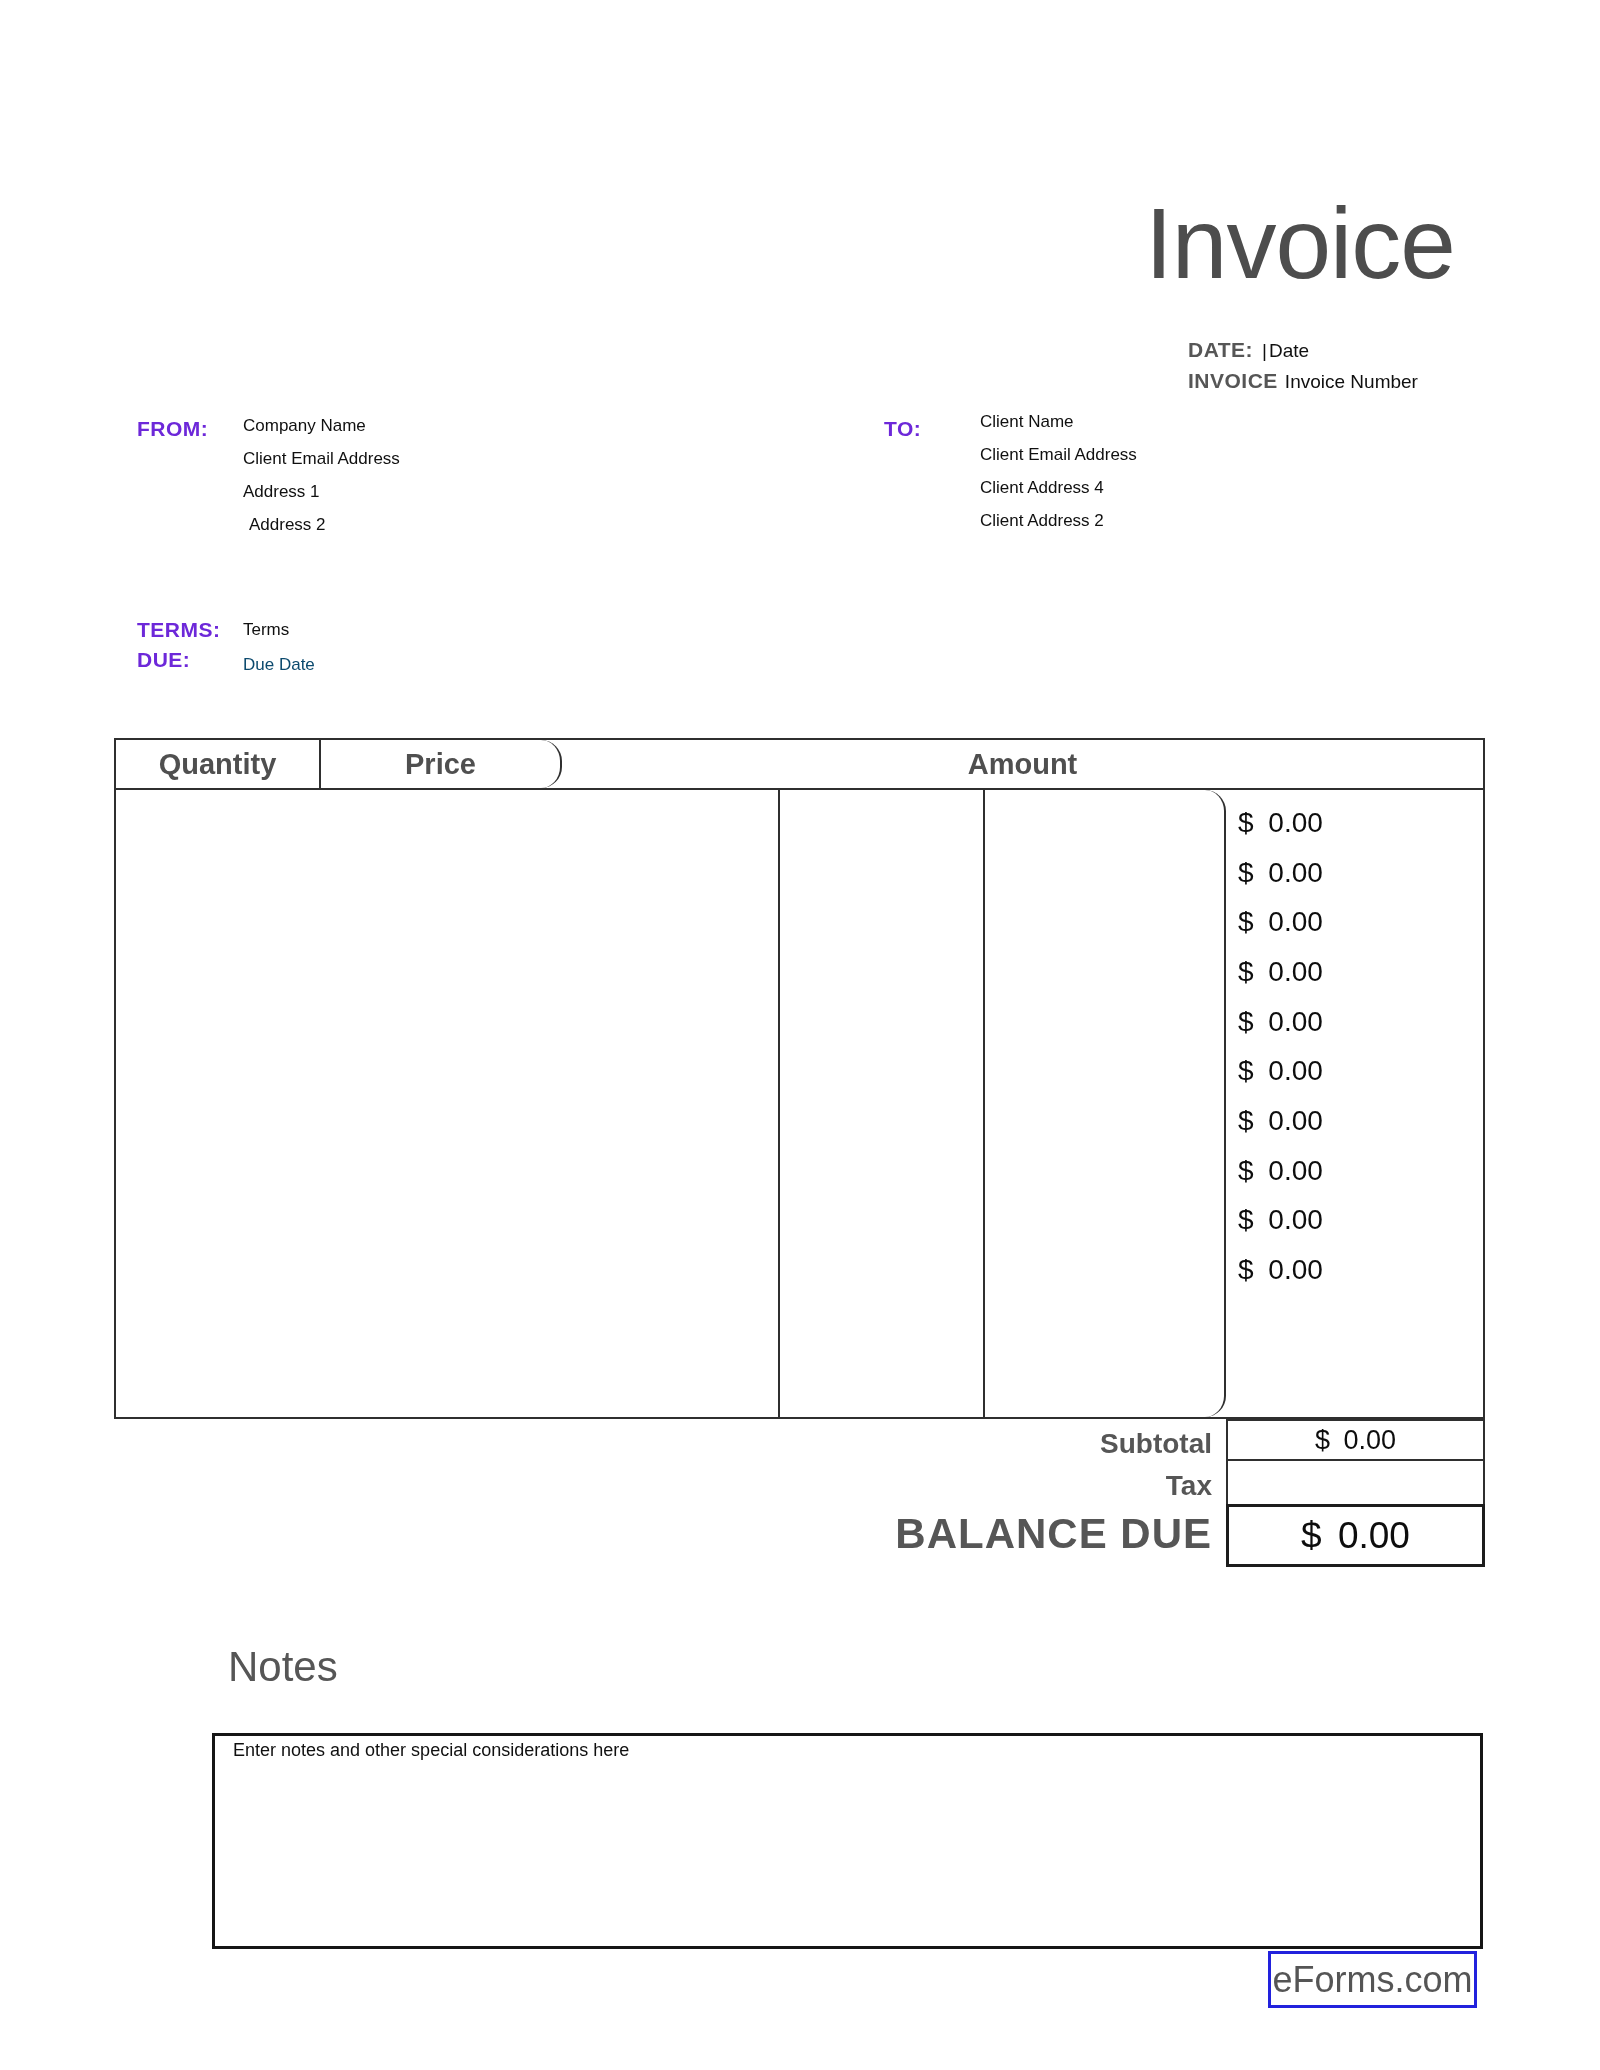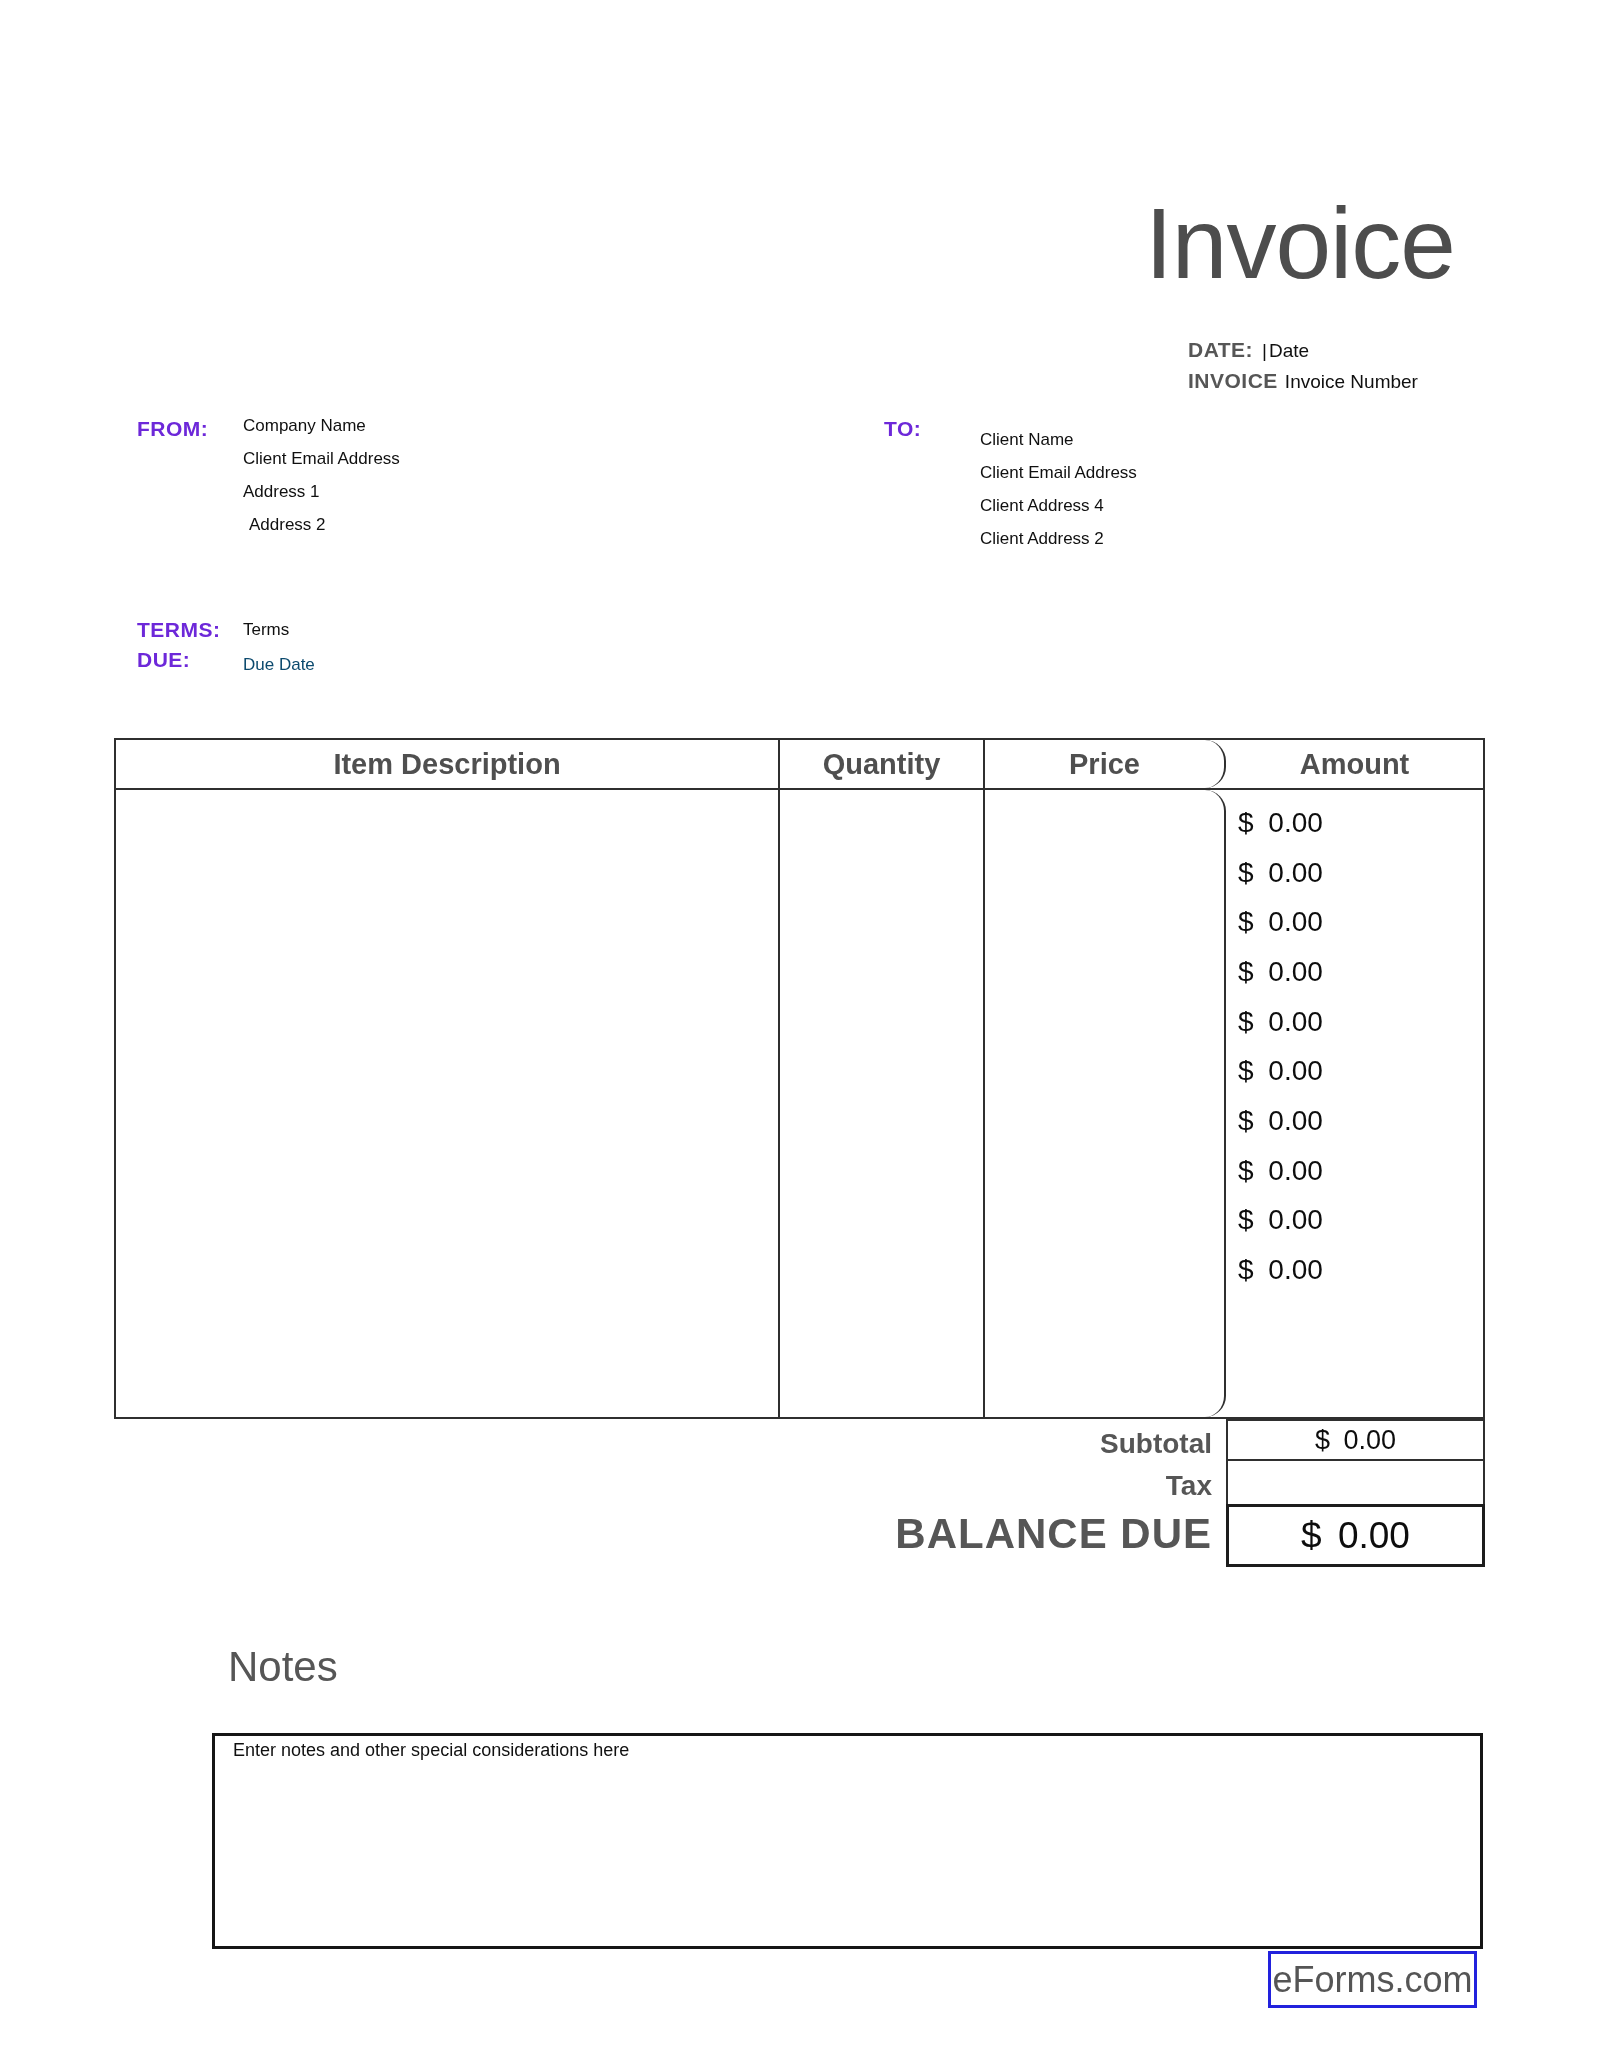--- a/index.html
+++ b/index.html
@@ -97,35 +97,34 @@
 
 <div class="abs blk-label" style="left:137px; top:417px;">FROM:</div>
 <div class="abs addr-lines from-lines" style="left:243px; top:416px;">
   <div>Company Name</div>
   <div>Client Email Address</div>
   <div>Address 1</div>
   <div>Address 2</div>
 </div>
 
 <div class="abs blk-label" style="left:884px; top:417px;">TO:</div>
-<div class="abs addr-lines" style="left:980px; top:430px;">
+<div class="abs addr-lines" style="left:980px; top:412px;">
   <div>Client Name</div>
   <div>Client Email Address</div>
   <div>Client Address 4</div>
   <div>Client Address 2</div>
 </div>
 
 <div class="abs blk-label" style="left:137px; top:618px;">TERMS:</div>
 <div class="abs" style="left:243px; top:620px; font-size:17px; color:#101010;">Terms</div>
 <div class="abs blk-label" style="left:137px; top:648px;">DUE:</div>
 <div class="abs" style="left:243px; top:655px; font-size:17px; color:#0c4a6e;">Due Date</div>
 
 <div class="abs items-table">
   <div class="thead">
-    <div class="th col-desc">Item Description</div>
     <div class="th col-qty">Quantity</div>
     <div class="th col-price">Price</div>
     <div class="th col-amt">Amount</div>
   </div>
   <div class="tbody">
     <div class="col-desc"></div>
     <div class="col-qty"></div>
     <div class="col-price"></div>
     <div class="col-amt amt-rows">
       <div class="amt-row">$ 0.00</div>

